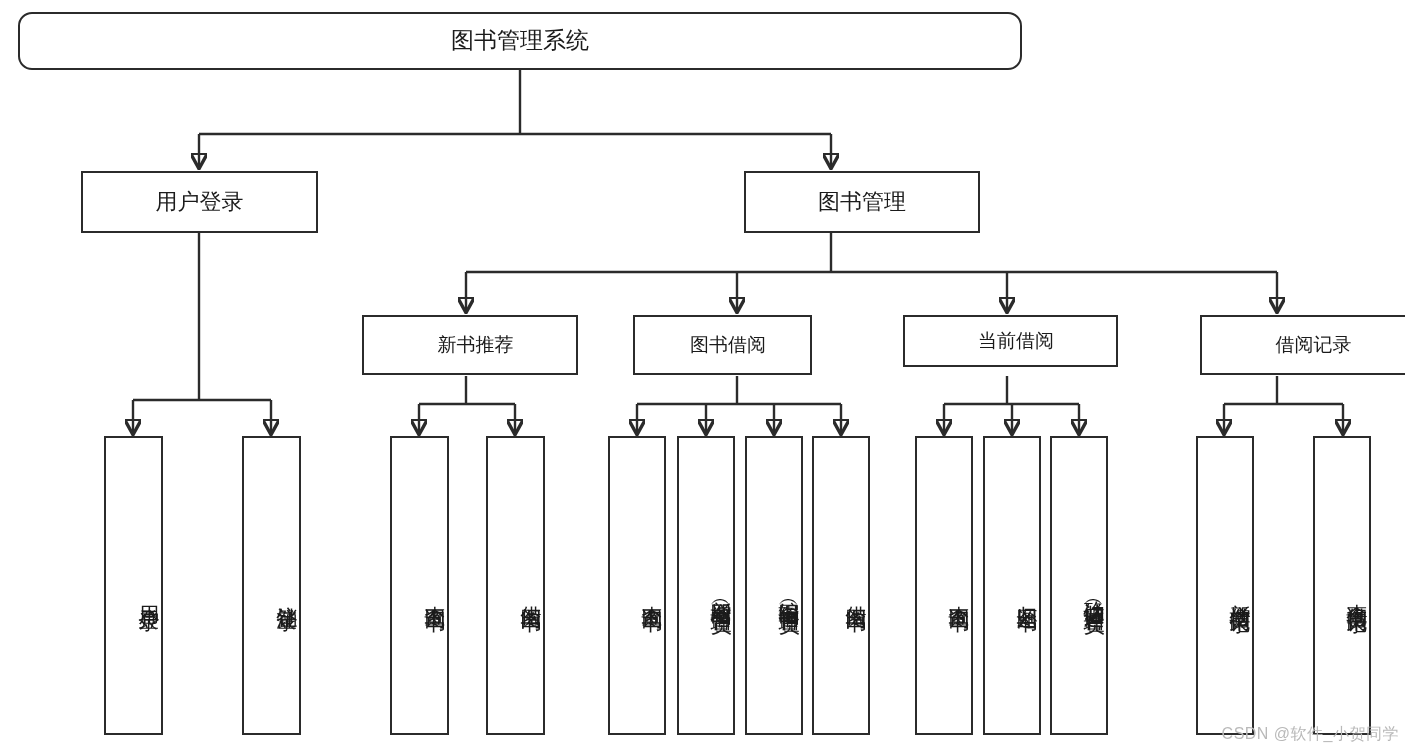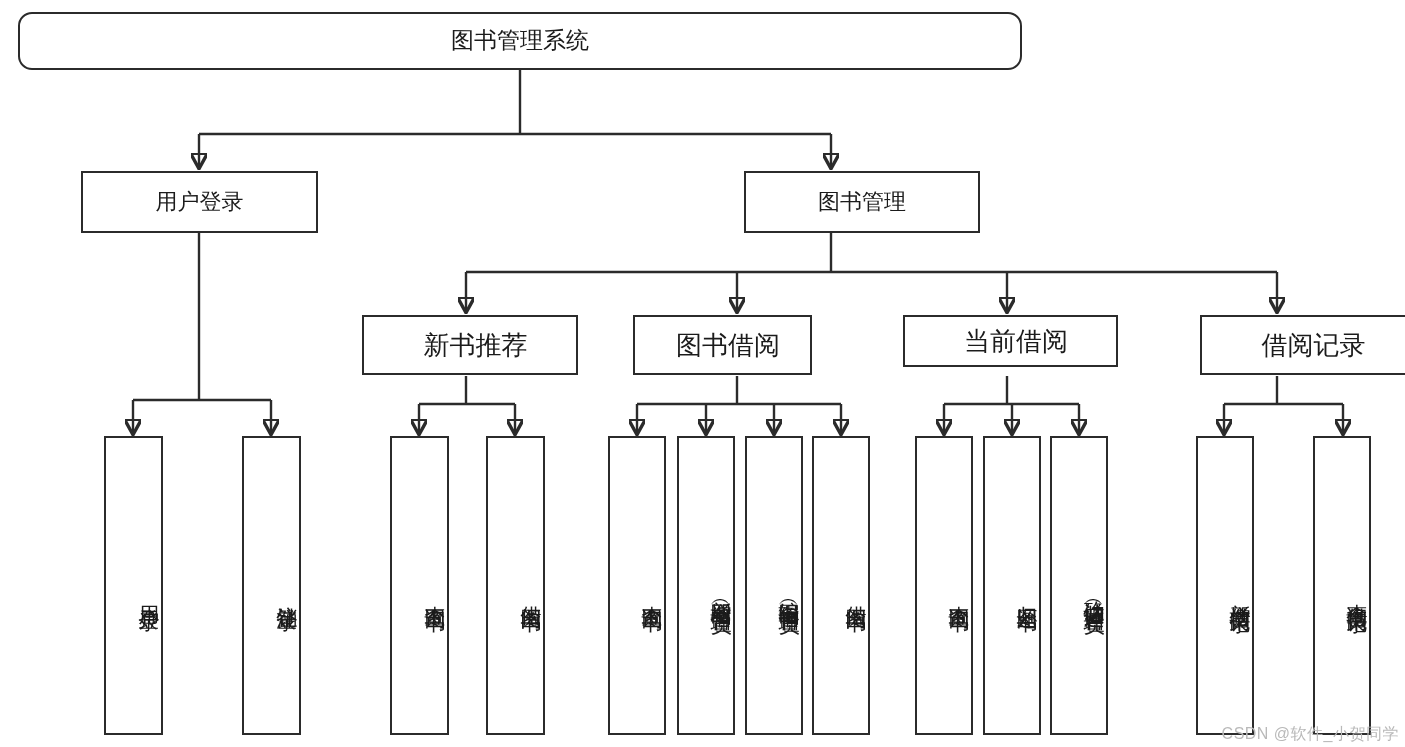--- a/index.html
+++ b/index.html
@@ -31,21 +31,21 @@
     line-height: 1.18;
     text-align: center;
   }
   .node.root {
     font-size: 23px;
   }
   .node.lvl1 {
     font-size: 22px;
   }
   .node.lvl2 {
-    font-size: 26px;
+    font-size: 19px;
     padding-left: 11px;
   }
   
   .node.leaf {
     font-size: 21px;
     writing-mode: vertical-rl;
     text-orientation: upright;
     letter-spacing: 2px;
     padding-top: 14px;
     align-items: flex-start;

